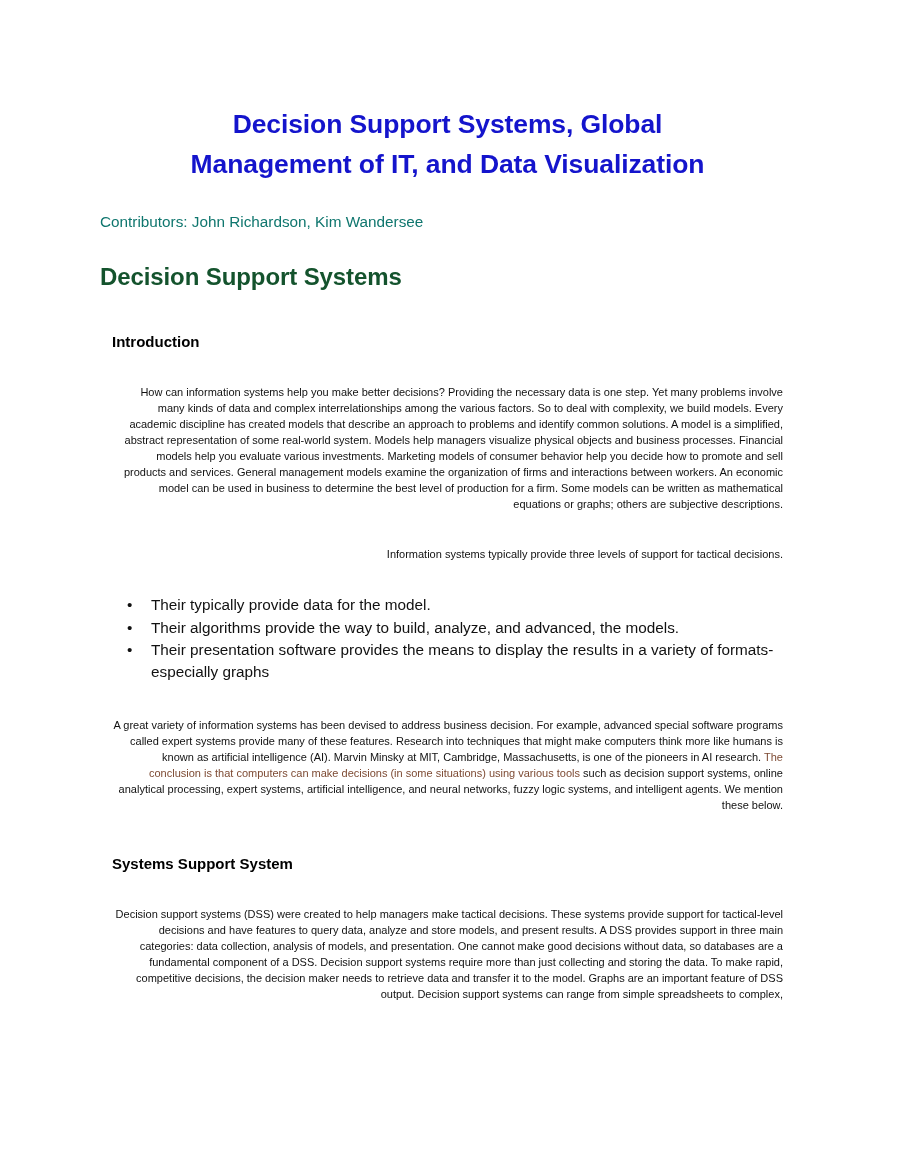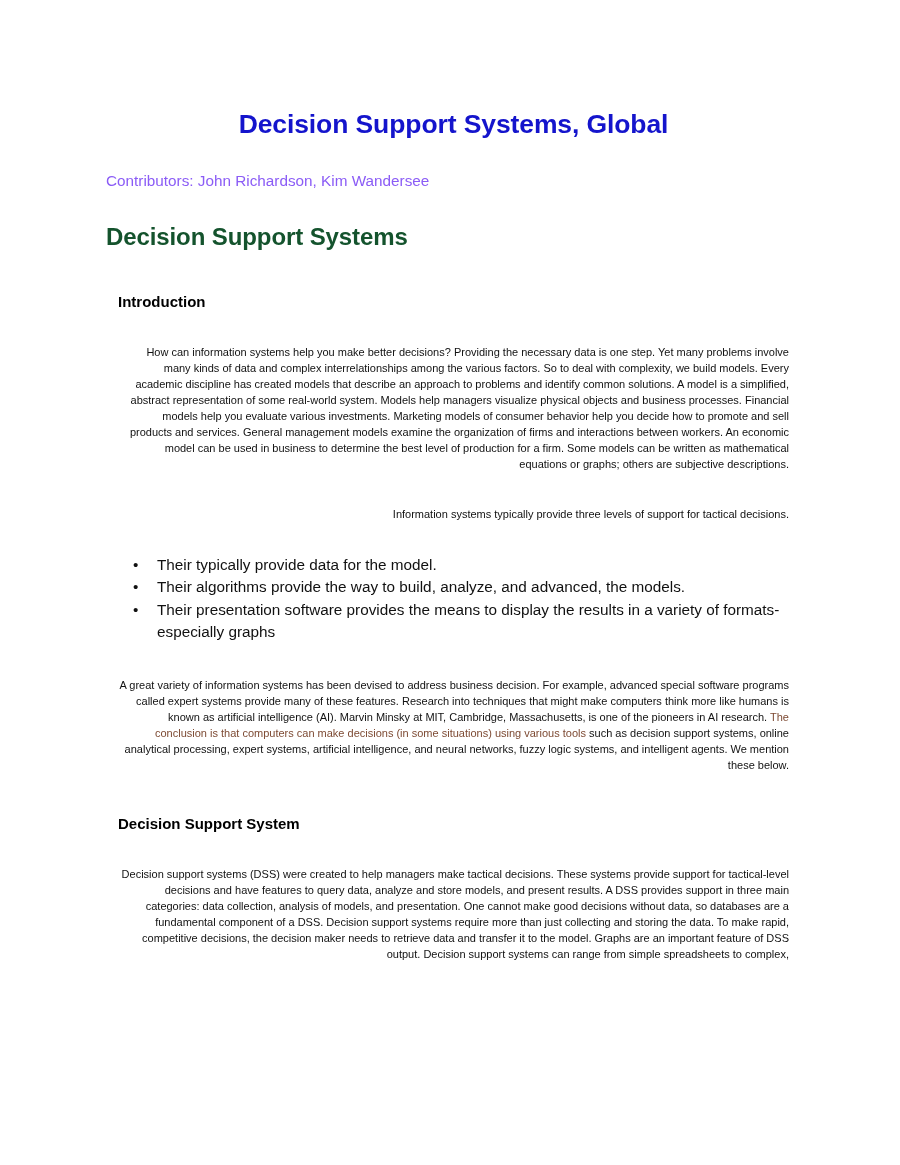--- a/index.html
+++ b/index.html
@@ -14,40 +14,40 @@
   .page {
     position: relative;
     width: 900px;
     height: 1165px;
     background: #ffffff;
     overflow: hidden;
     box-sizing: border-box;
   }
   .content {
     position: absolute;
-    left: 106px;
+    left: 100px;
     top: 0;
     width: 695px;
   }
   .doc-title {
     color: #1414cc;
     font-size: 26.5px;
     font-weight: bold;
     text-align: center;
     line-height: 1.52;
     letter-spacing: -0.1px;
     margin: 0;
     padding-top: 104px;
   }
   .contributors {
     font-size: 15.3px;
     line-height: 1.5;
     margin: 0;
     padding-top: 26px;
-    color: #8b5cf6;
+    color: #0f766e;
   }
   .section-title {
     color: #14532d;
     font-size: 24px;
     font-weight: bold;
     letter-spacing: -0.1px;
     margin: 0;
     padding-top: 30px;
   }
   .subhead {
@@ -92,20 +92,21 @@
   }
 </style>
 </head>
 <body>
 
 <div class="page">
   <div class="content">
 
     <h1 class="doc-title">
       <span>Decision Support Systems, Global</span><br>
+      <span>Management of IT, and Data Visualization</span>
     </h1>
 
     <p class="contributors">Contributors: John Richardson, Kim Wandersee</p>
 
     <h2 class="section-title">Decision Support Systems</h2>
 
     <h3 class="subhead">Introduction</h3>
 
     <p class="body-para">How can information systems help you make better decisions? Providing the necessary data is one step. Yet many problems involve many kinds of data and complex interrelationships among the various factors. So to deal with complexity, we build models. Every academic discipline has created models that describe an approach to problems and identify common solutions. A model is a simplified, abstract representation of some real-world system. Models help managers visualize physical objects and business processes. Financial models help you evaluate various investments. Marketing models of consumer behavior help you decide how to promote and sell products and services. General management models examine the organization of firms and interactions between workers. An economic model can be used in business to determine the best level of production for a firm. Some models can be written as mathematical equations or graphs; others are subjective descriptions.</p>
 
@@ -121,18 +122,18 @@
         <span>Their algorithms provide the way to build, analyze, and advanced, the models.</span>
       </li>
       <li>
         <span class="bullet-dot">•</span>
         <span>Their presentation software provides the means to display the results in a variety of formats-especially graphs</span>
       </li>
     </ul>
 
     <p class="body-para"><span>A great variety of information systems has been devised to address business decision. For example, advanced special software programs called expert systems provide many of these features. Research into techniques that might make computers think more like humans is known as artificial intelligence (AI). Marvin Minsky at MIT, Cambridge, Massachusetts, is one of the pioneers in AI research. </span><span class="hl">The conclusion is that computers can make decisions (in some situations) using various tools</span><span> such as decision support systems, online analytical processing, expert systems, artificial intelligence, and neural networks, fuzzy logic systems, and intelligent agents. We mention these below.</span></p>
 
-    <h3 class="subhead">Decision Support System</h3>
+    <h3 class="subhead">Systems Support System</h3>
 
     <p class="body-para">Decision support systems (DSS) were created to help managers make tactical decisions. These systems provide support for tactical-level decisions and have features to query data, analyze and store models, and present results. A DSS provides support in three main categories: data collection, analysis of models, and presentation. One cannot make good decisions without data, so databases are a fundamental component of a DSS. Decision support systems require more than just collecting and storing the data. To make rapid, competitive decisions, the decision maker needs to retrieve data and transfer it to the model. Graphs are an important feature of DSS output. Decision support systems can range from simple spreadsheets to complex,</p>
 
   </div>
 </div>
 
 </body></html>

